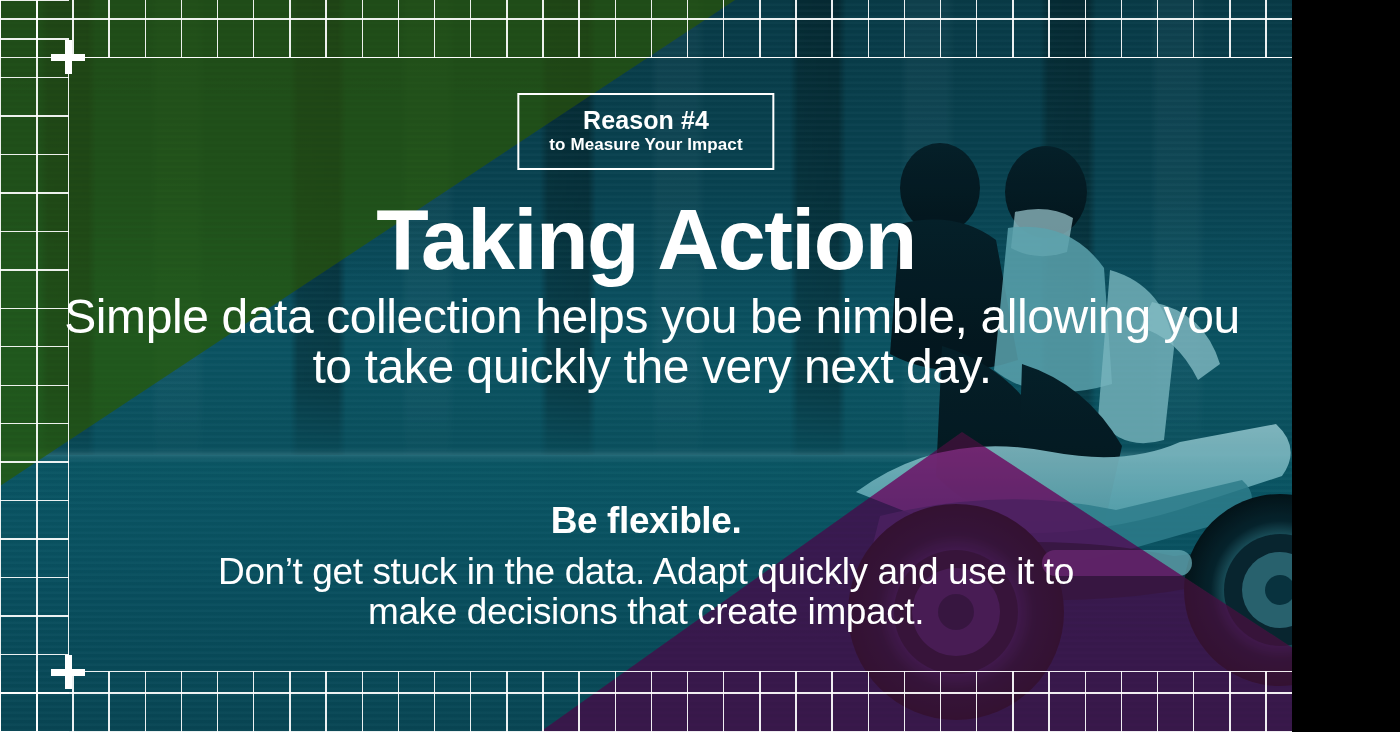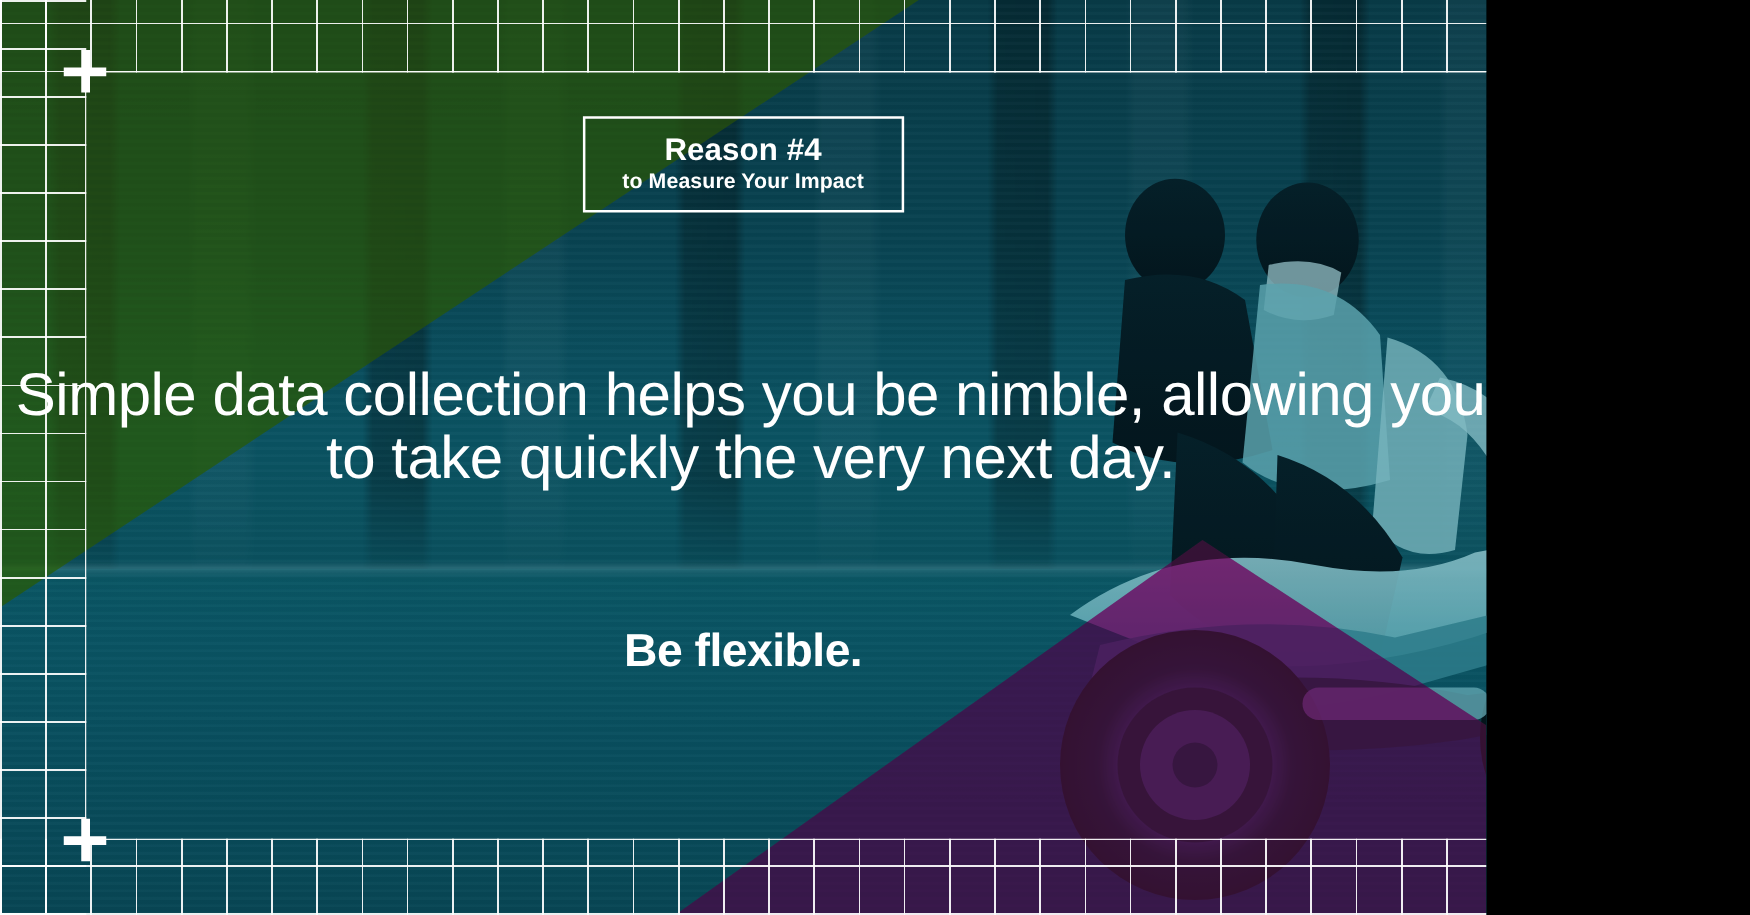--- a/index.html
+++ b/index.html
@@ -1,17 +1,17 @@
 <!DOCTYPE html>
 <html><head>
 <meta charset="utf-8">
 <style>
   html,body{margin:0;padding:0;background:#000;}
   #stage{
-    position:relative;width:1189px;height:732px;overflow:hidden;
+    position:relative;width:1292px;height:732px;overflow:hidden;
     font-family:"Liberation Sans", sans-serif;
     background:#0b5a68;
   }
   
   .layer{position:absolute;inset:0;}
   #photo-base{
     background:
       
       linear-gradient(180deg,
         #0a4754 0%, #0b5160 26%, #0d5f70 40%,
@@ -231,26 +231,29 @@
   <div class="cross" id="cross-bl"></div>
   <div class="cross" id="cross-br"></div>
 
   <div id="content">
 
     <div id="reason-box">
       <div class="l1">Reason #4</div>
       <div class="l2">to Measure Your Impact</div>
     </div>
 
+    <div id="main-title">Taking Action</div>
 
     <div id="subtitle">
       <div>Simple data collection helps you be nimble, allowing you</div>
       <div>to take quickly the very next day.</div>
     </div>
 
 
     <div id="tip-head">Be flexible.</div>
 
     <div id="tip-body">
+      <div>Don’t get stuck in the data. Adapt quickly and use it to</div>
+      <div>make decisions that create impact.</div>
     </div>
 
   </div>
 </div>
 
 </body></html>

